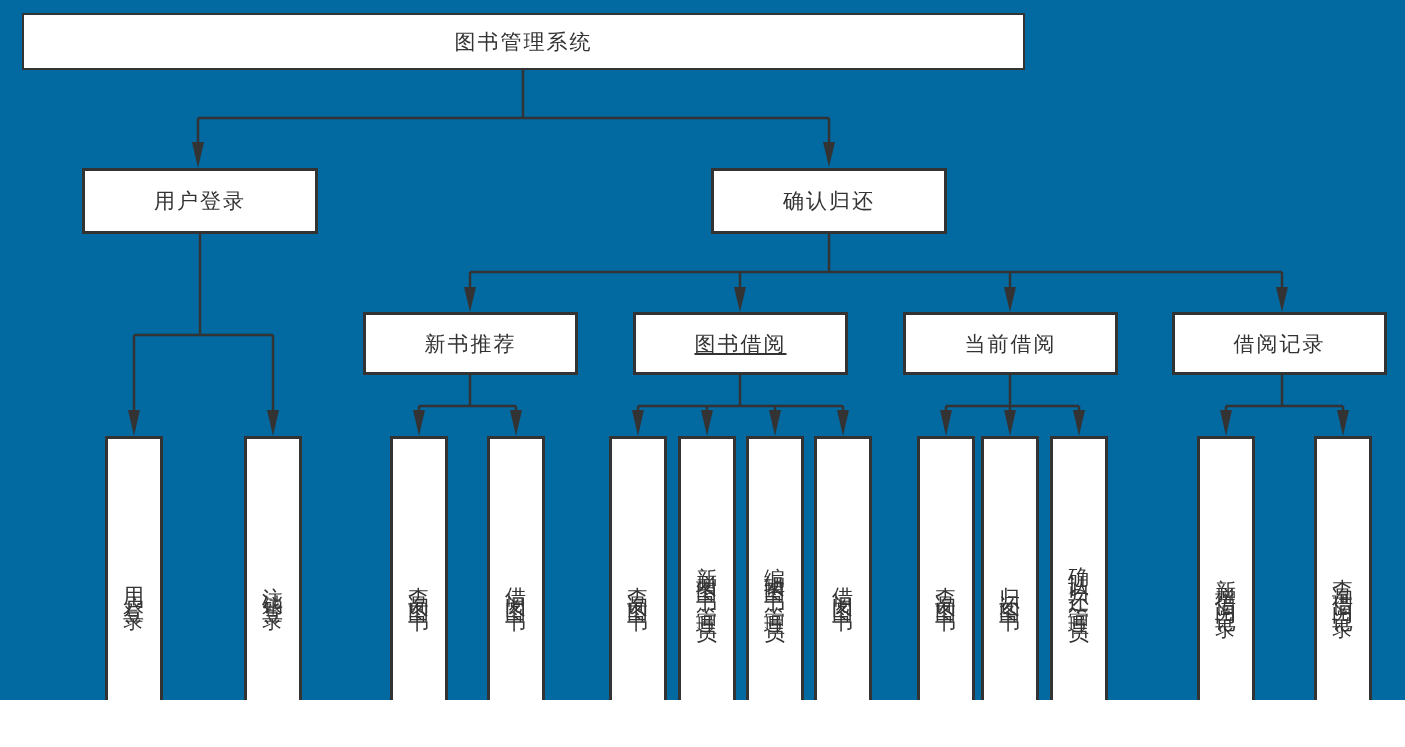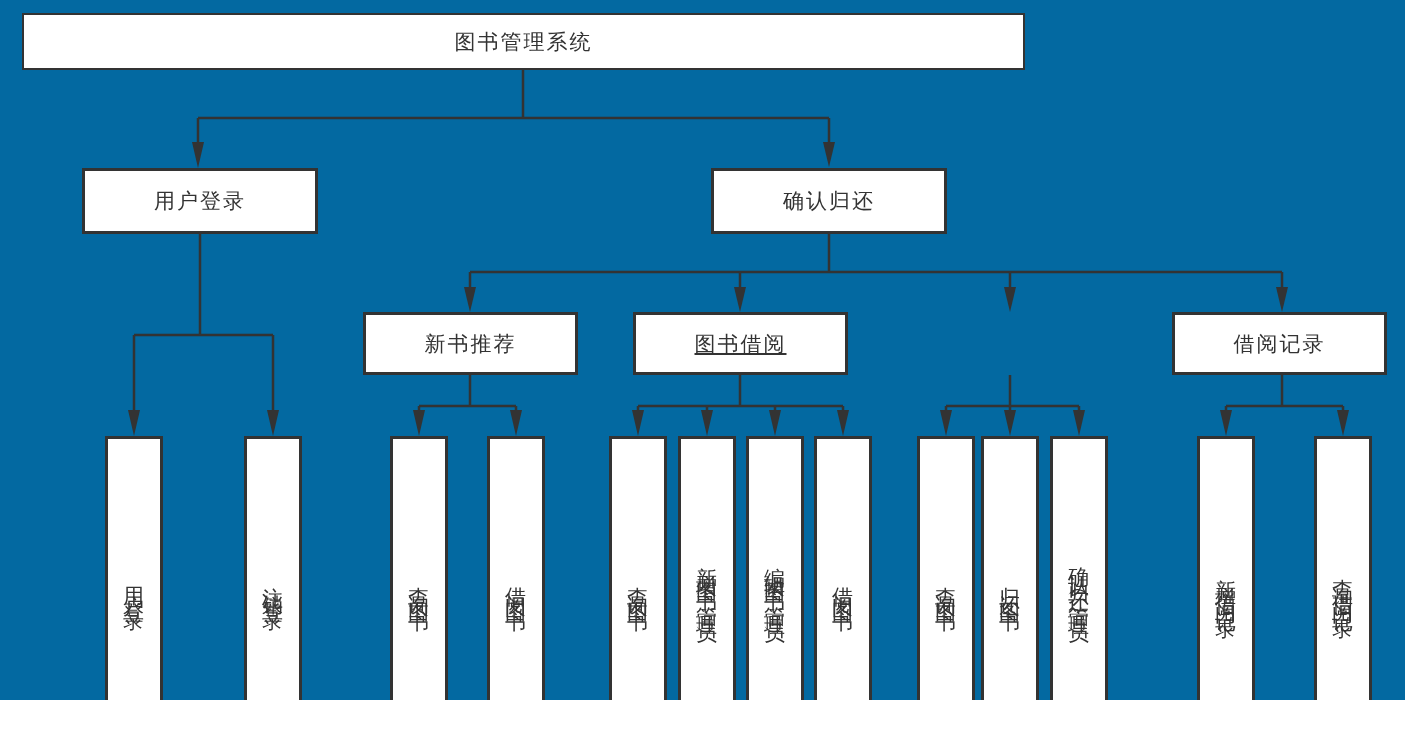--- a/index.html
+++ b/index.html
@@ -125,20 +125,21 @@
     </g>
   </svg>
 
   <div class="box root">图书管理系统</div>
 
   <div class="box lv2" style="left:82px;">用户登录</div>
   <div class="box lv2" style="left:711px;">确认归还</div>
 
   <div class="box lv3" style="left:363px;">新书推荐</div>
   <div class="box lv3" style="left:633px;text-decoration:underline;">图书借阅</div>
+  <div class="box lv3" style="left:903px;">当前借阅</div>
   <div class="box lv3" style="left:1172px;">借阅记录</div>
 
   <div class="box leaf" style="left:105px;">用户登录</div>
   <div class="box leaf" style="left:244px;">注销登录</div>
 
   <div class="box leaf" style="left:390px;">查询图书</div>
   <div class="box leaf" style="left:487px;">借阅图书</div>
 
   <div class="box leaf" style="left:609px;">查询图书</div>
   <div class="box leaf" style="left:678px;">新增图书（管理员）</div>

